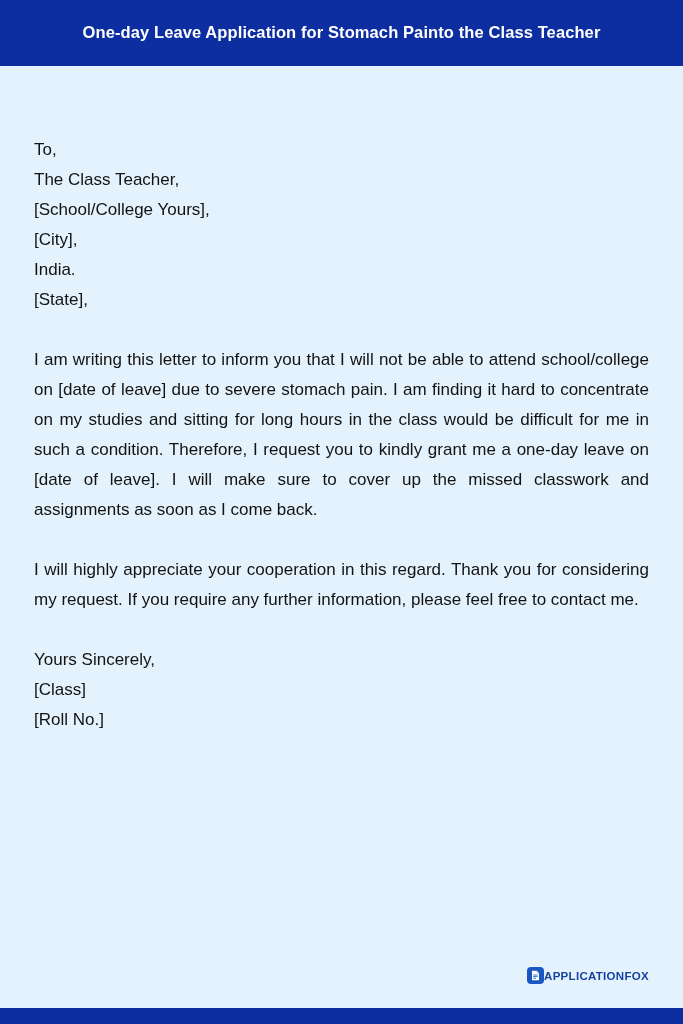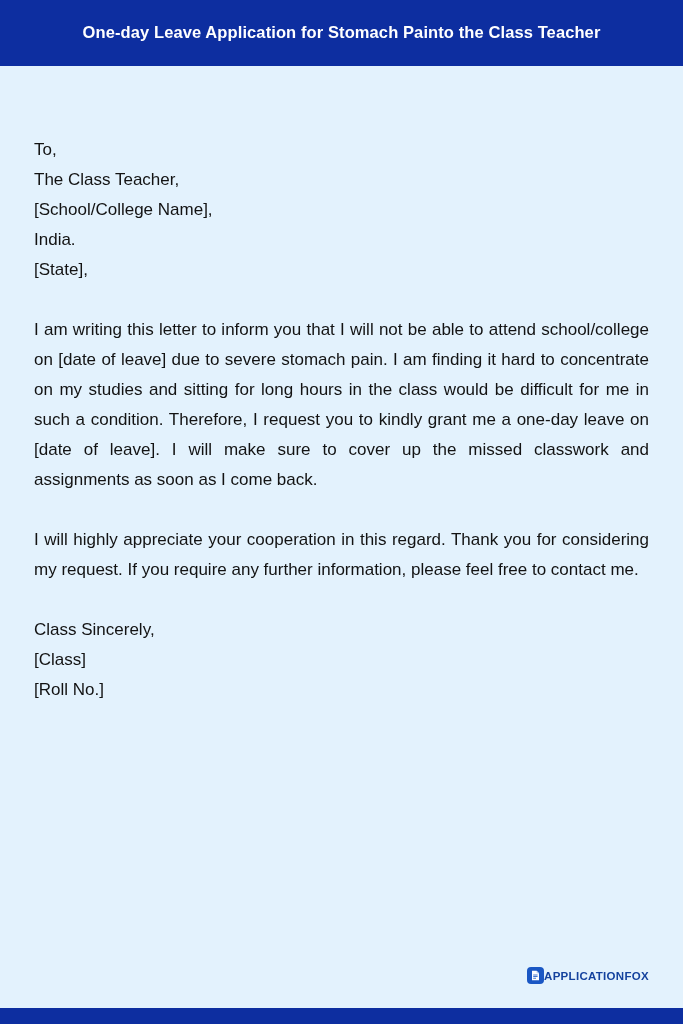--- a/index.html
+++ b/index.html
@@ -130,36 +130,37 @@
   <div class="header-bar">
     <div class="header-title">One-day Leave Application for Stomach Painto the Class Teacher</div>
   </div>
 
   <div class="content">
     <div class="letter">
 
       <div class="block">
         <div class="line">To,</div>
         <div class="line">The Class Teacher,</div>
-        <div class="line">[School/College Name],</div>
+        <div class="line">[School/College Yours],</div>
+        <div class="line">[City],</div>
         <div class="line">India.</div>
         <div class="line">[State],</div>
       </div>
 
 
       <div class="block">
         <div class="para">I am writing this letter to inform you that I will not be able to attend school/college on [date of leave] due to severe stomach pain. I am finding it hard to concentrate on my studies and sitting for long hours in the class would be difficult for me in such a condition. Therefore, I request you to kindly grant me a one-day leave on [date of leave]. I will make sure to cover up the missed classwork and assignments as soon as I come back.</div>
       </div>
 
       <div class="block">
         <div class="para">I will highly appreciate your cooperation in this regard. Thank you for considering my request. If you require any further information, please feel free to contact me.</div>
       </div>
 
       <div class="block">
-        <div class="line">Class Sincerely,</div>
+        <div class="line">Yours Sincerely,</div>
         <div class="line">[Class]</div>
         <div class="line">[Roll No.]</div>
       </div>
 
     </div>
 
     <div class="brand">
       <span class="brand-mark">
         <svg width="11" height="11" viewBox="0 0 11 11" aria-hidden="true">
           <path d="M2 0.8 H6.6 L9 3.2 V10.2 H2 Z" fill="#ffffff"></path>

